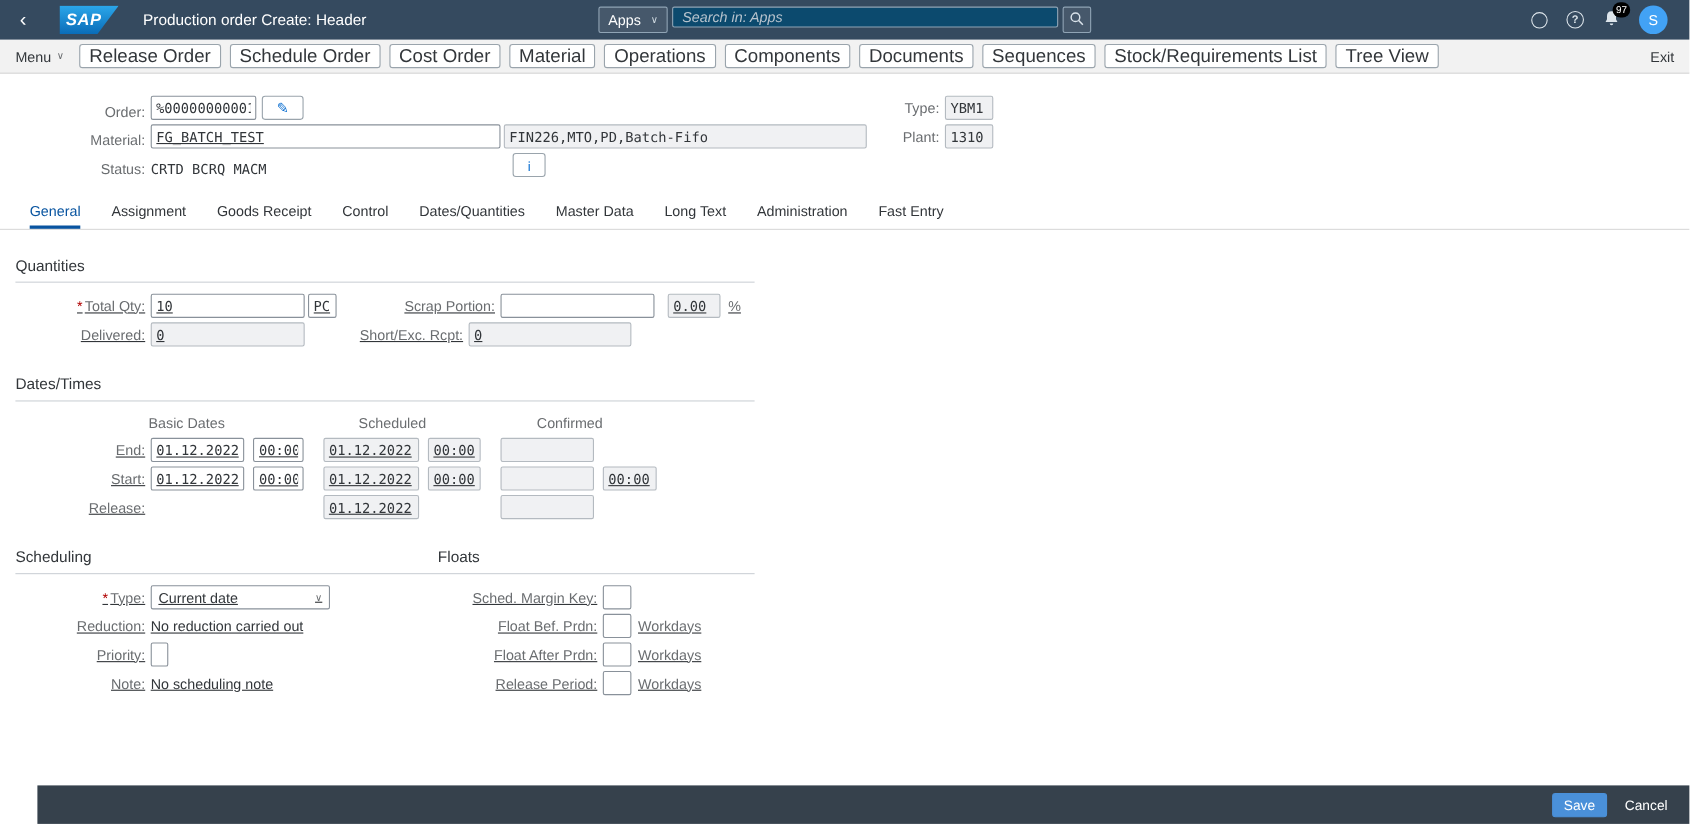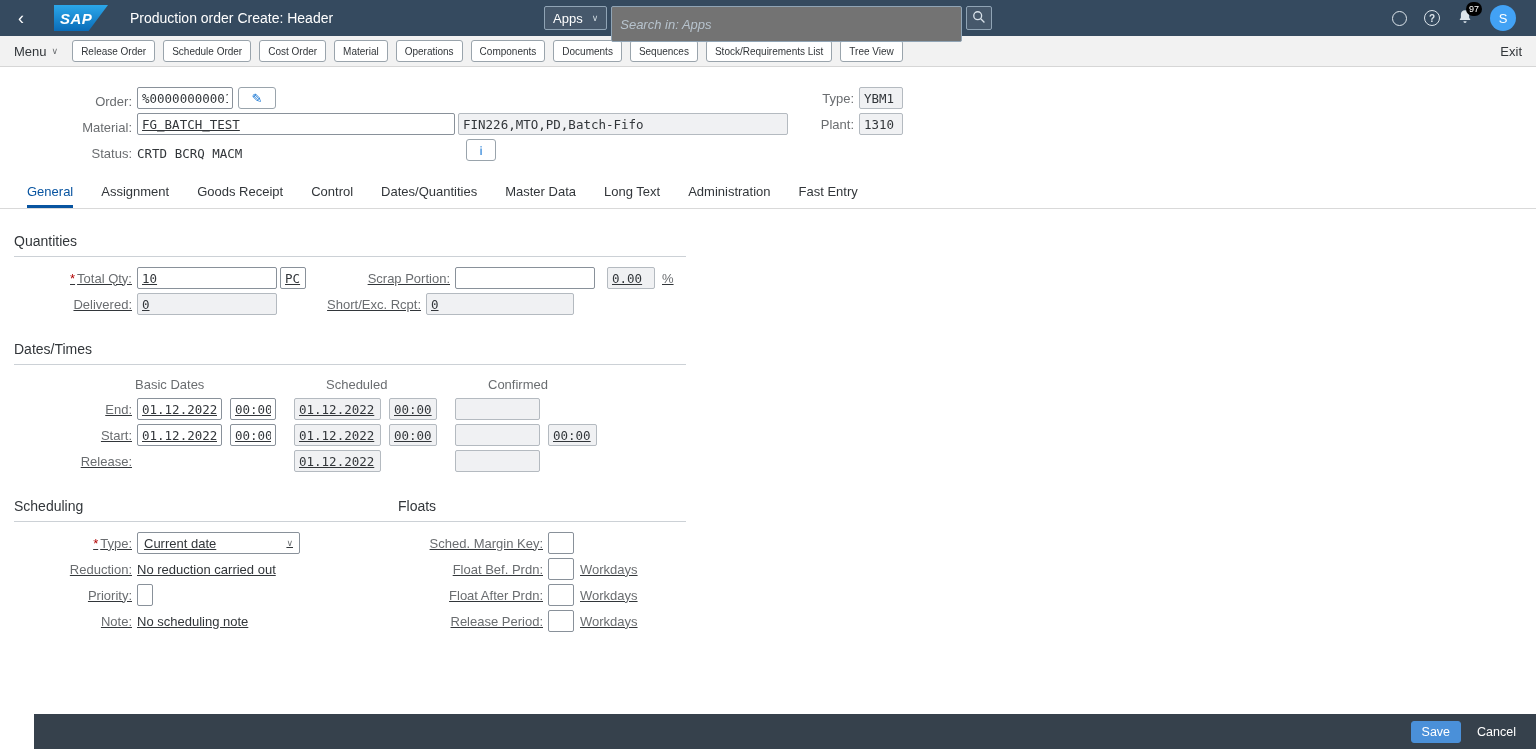--- a/index.html
+++ b/index.html
@@ -13,37 +13,37 @@
   .shellbar { height: 36px; background: #354a5f; display: flex; align-items: center; padding: 0 12px; position: relative; color: #fff; }
   .back-btn { width: 30px; font-size: 18px; color: #fff; cursor: pointer; padding-left: 6px; }
   .sap-logo { margin-left: 12px; width: 54px; height: 26px; background: linear-gradient(180deg,#2ba7ea,#0a6cb8);
     clip-path: polygon(0 0,100% 0,64% 100%,0 100%); color:#fff; font-weight: bold; font-style: italic;
     font-size: 15px; display: flex; align-items: center; padding-left: 6px; letter-spacing: .5px; }
   .shell-title { margin-left: 22px; font-size: 14px; }
   .shell-center { position: absolute; left: 50%; top: 6px; transform: translateX(-50%); width: 448px; display: flex; gap: 4px; }
   .apps-select { height: 24px; border: 1px solid #90a4b5; background: #46586b; border-radius: 2px; display: flex; align-items: center;
     gap: 9px; padding: 0 8px; color: #fff; cursor: pointer; }
   .chev { font-size: 9px; color: #cfd9e0; }
-  .shell-search { flex: 1; height: 36px; background: #737373; border: 1px solid #90a4b5; border-radius: 2px; color: #fff; padding: 0 8px; font-size: 13px; font-family: inherit; }
+  .shell-search { flex: 1; height: 19px; background: #0c4a6e; border: 1px solid #90a4b5; border-radius: 2px; color: #fff; padding: 0 8px; font-size: 13px; font-family: inherit; }
   .shell-search::placeholder { color: #b7c3cd; font-style: italic; }
   .search-btn { width: 26px; height: 24px; border: 1px solid #90a4b5; background: #46586b; border-radius: 2px; display: flex; align-items: center; justify-content: center; cursor: pointer; padding: 0; }
   .shell-right { margin-left: auto; display: flex; align-items: center; gap: 17px; padding-right: 8px; }
   .ring-icon { width: 15px; height: 15px; border: 1.5px solid #dde5eb; border-radius: 50%; cursor: pointer; }
   .help-icon { width: 16px; height: 16px; border: 1.5px solid #dde5eb; border-radius: 50%; color: #dde5eb; font-size: 10px; font-weight: bold;
     display: flex; align-items: center; justify-content: center; cursor: pointer; }
   .bell-wrap { position: relative; cursor: pointer; }
   .badge { position: absolute; top: -7px; right: -9px; min-width: 16px; height: 14px; border-radius: 8px; background: #000000; color: #fff;
     font-size: 9px; display: flex; align-items: center; justify-content: center; padding: 0 3px; }
   .avatar { width: 26px; height: 26px; border-radius: 50%; background: #42a2f5; color: #fff; display: flex; align-items: center; justify-content: center; font-size: 13px; cursor: pointer; }
 
   
   .toolbar { height: 31px; background: #f2f2f2; border-bottom: 1px solid #d6d6d6; display: flex; align-items: center; padding: 0 14px; gap: 8px; }
   .menu-btn { display: flex; align-items: center; gap: 5px; margin-right: 6px; cursor: pointer; color: #32363a; }
   .menu-btn .chev { color: #6a6d70; }
-  .tb-btn { height: 22px; background: #fff; border: 1px solid #9aa4ac; border-radius: 3px; padding: 0 8px; font-size: 10px; color: #32363a; cursor: pointer; }
+  .tb-btn { height: 22px; background: #fff; border: 1px solid #9aa4ac; border-radius: 3px; padding: 0 8px; font-size: 17px; color: #32363a; cursor: pointer; }
   .exit-link { margin-left: auto; color: #32363a; cursor: pointer; }
 
   
   .header-area { padding: 16px 0 0 14px; }
   .hrow { position: relative; display: flex; align-items: flex-end; height: 26px; }
   .lbl { width: 118px; text-align: right; color: #6a6d70; margin-right: 5px; flex-shrink: 0; }
   .inp { height: 22px; border: 1px solid #89919a; border-radius: 2px; padding: 0 4px; color: #32363a; background: #fff;
     font-family: "DejaVu Sans Mono", monospace; font-size: 12.5px; }
   .ro { display: flex; align-items: center; height: 22px; border: 1px solid #b4bac0; background: #f0f1f3; border-radius: 2px; padding: 0 4px;
     color: #32363a; font-family: "DejaVu Sans Mono", monospace; font-size: 12.5px; }

